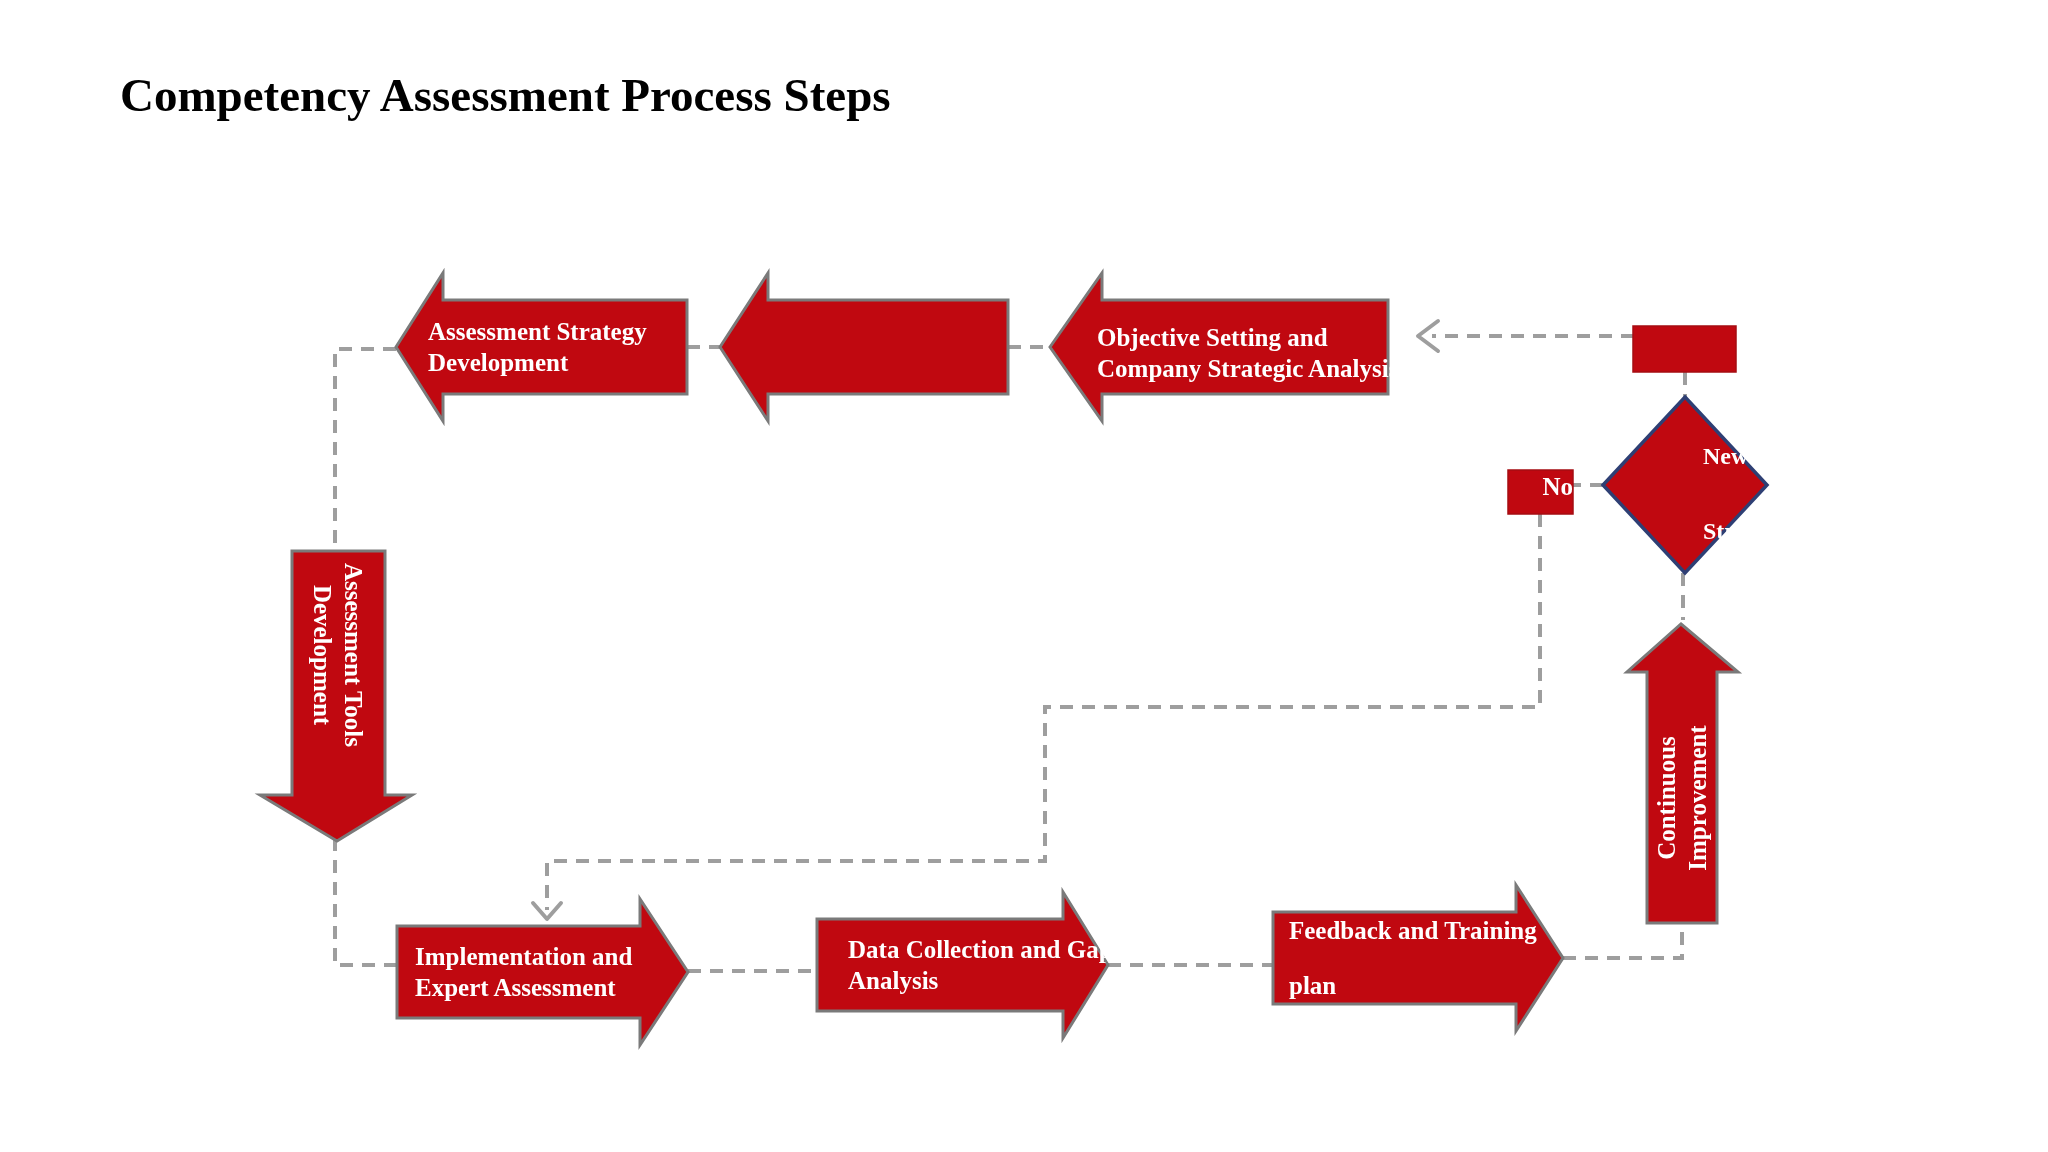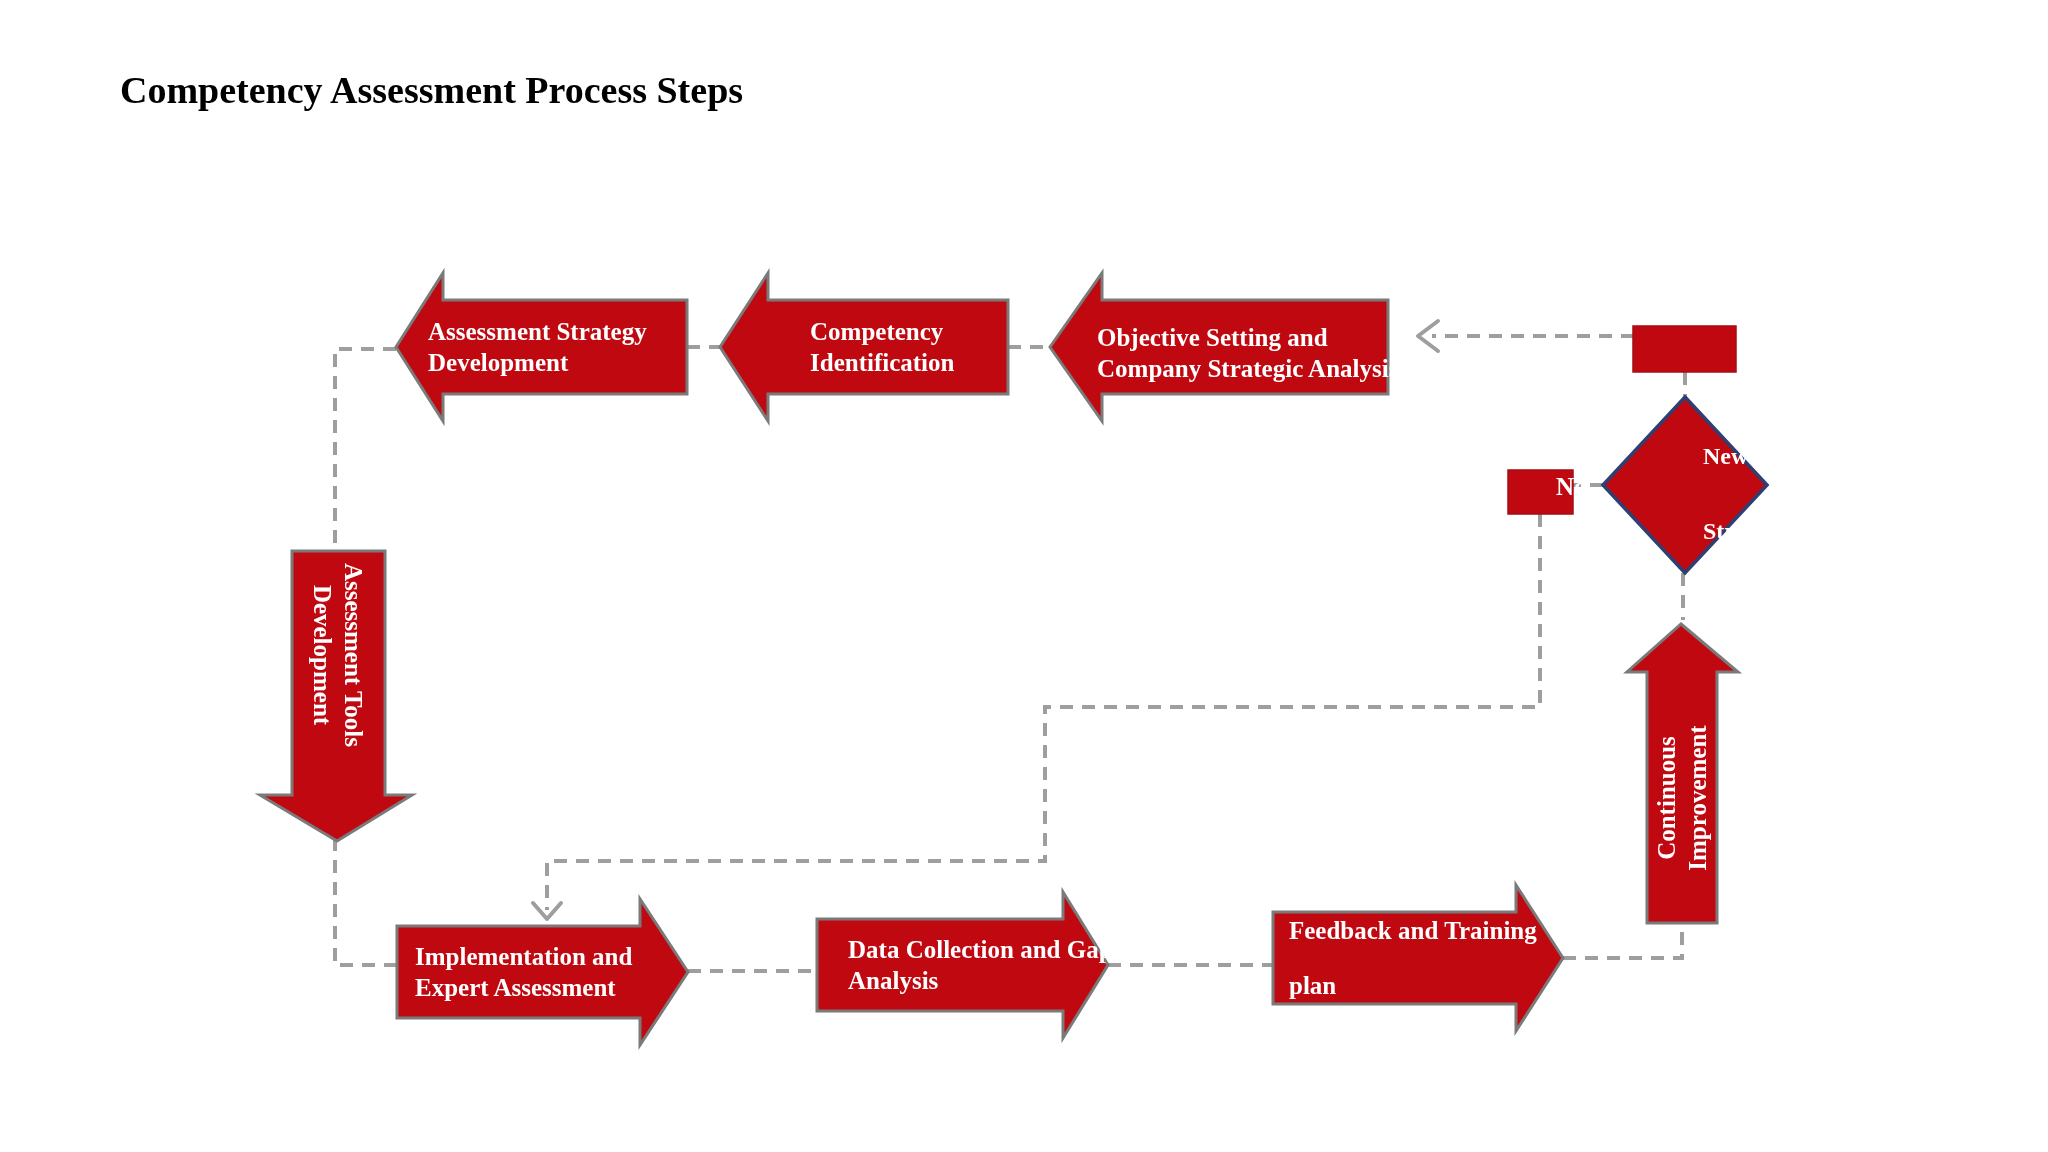--- a/index.html
+++ b/index.html
@@ -14,21 +14,21 @@
   #canvas{
     position:relative;
     width:2048px;height:1152px;
     background:#ffffff;
     font-family:"Liberation Serif","DejaVu Serif",serif;
     overflow:hidden;
   }
   #shapes{position:absolute;left:0;top:0;}
   .page-title{
     position:absolute;left:120px;top:68px;
-    font-size:38px;font-weight:bold;color:var(--title-color);
+    font-size:47px;font-weight:bold;color:var(--title-color);
     white-space:nowrap;
   }
   .node-text{
     position:absolute;
     display:flex;flex-direction:column;justify-content:center;
     color:var(--node-text);
     font-size:25px;line-height:31px;font-weight:bold;
     white-space:nowrap;
   }
   .node-text.small{font-size:24px;}
@@ -86,24 +86,20 @@
     <rect class="shape plain" x="1508" y="470" width="65" height="44"></rect>
   </svg>
 
   <div class="page-title">Competency Assessment Process Steps</div>
 
   <div class="node-text" style="left:428px;top:300px;height:94px;">
     <span>Assessment Strategy</span>
     <span>Development</span>
   </div>
 
-  <div class="node-text" style="left:810px;top:300px;height:94px;">
-    <span>Competency</span>
-    <span>Identification</span>
-  </div>
 
   <div class="node-text" style="left:1097px;top:300px;height:106px;">
     <span>Objective Setting and</span>
     <span>Company Strategic Analysis</span>
   </div>
 
   <div class="vtext cw" style="left:338px;top:655px;width:270px;">
     <span>Assessment Tools</span>
     <span>Development</span>
   </div>
@@ -131,17 +127,17 @@
   <div class="node-text small" style="left:1703px;top:441px;gap:44px;">
     <span>New</span>
     <span>Strategy</span>
     <span>and goals</span>
   </div>
 
   <div class="node-text" style="left:1557px;top:326px;height:62px;">
     <span>Yes</span>
   </div>
 
-  <div class="node-text" style="left:1556px;top:470px;width:65px;height:32px;align-items:flex-start;">
+  <div class="node-text" style="left:1508px;top:470px;width:65px;height:32px;align-items:flex-end;">
     <span>No</span>
   </div>
 
 </div>
 
 </body></html>

